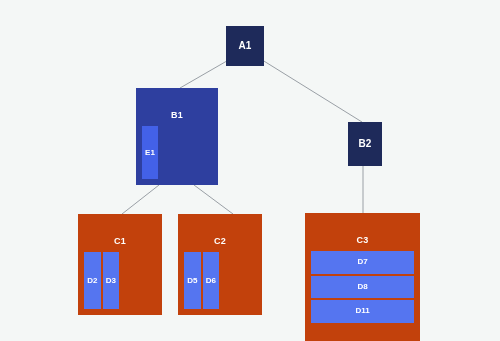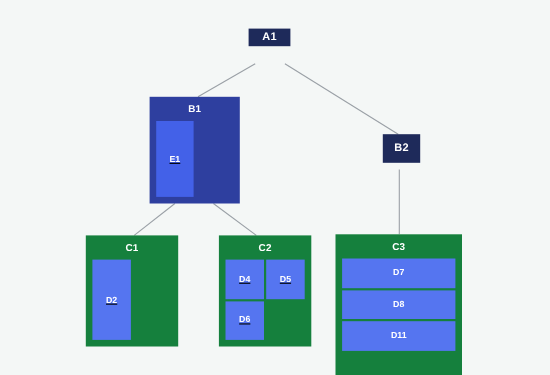--- a/index.html
+++ b/index.html
@@ -48,33 +48,33 @@
     justify-content: center;
     align-items: center;
   }
   .leaf .node-title {
     font-size: 10px;
   }
 
   
   .container .node-title {
     font-size: 9px;
-    padding-top: 7px;
+    padding-top: 23px;
     padding-bottom: 6px;
   }
   .container-dark { background: #2e3f9f; }
-  .container-mid  { background: #15803d; }
+  .container-mid  { background: #c2410c; }
 
   .cells {
     display: grid;
     gap: 2px;
     padding: 0 6px 6px 6px;
     flex: 1;
   }
-  .cells.cols-2 { grid-template-columns: repeat(2, 1fr); text-decoration: underline; }
+  .cells.cols-2 { grid-template-columns: repeat(4, 1fr); }
   .cells.cols-3 { grid-template-columns: repeat(1, 1fr); }
 
   .cell {
     display: flex;
     align-items: center;
     justify-content: center;
     color: #ffffff;
     font-size: 8px;
     font-weight: bold;
     line-height: 1;
@@ -90,48 +90,48 @@
 <div id="diagram">
 
   <svg id="connectors" viewBox="0 0 500 341" xmlns="http://www.w3.org/2000/svg">
       <line x1="232" y1="58" x2="180" y2="88" stroke="#9aa0a6" stroke-width="1"></line>
       <line x1="259" y1="58" x2="362" y2="122" stroke="#9aa0a6" stroke-width="1"></line>
       <line x1="159" y1="185" x2="122" y2="214" stroke="#9aa0a6" stroke-width="1"></line>
       <line x1="194" y1="185" x2="233" y2="214" stroke="#9aa0a6" stroke-width="1"></line>
       <line x1="363" y1="154" x2="363" y2="213" stroke="#9aa0a6" stroke-width="1"></line>
     </svg>
 
-  <div class="node leaf" id="node-a1" style="left: 226px; top: 26px; width: 38px; height: 16px;">
+  <div class="node leaf" id="node-a1" style="left: 226px; top: 26px; width: 38px; height: 40px;">
     <span class="node-title">A1</span>
   </div>
 
   <div class="node container container-dark" id="node-b1" style="left: 136px; top: 88px; width: 82px; height: 97px;">
     <span class="node-title">B1</span>
     <div class="cells cols-2" id="cells-b1">
         <div class="cell cell-on-dark">E1</div>
         <div class="cell cell-empty"></div>
       </div>
   </div>
 
-  <div class="node leaf" id="node-b2" style="left: 348px; top: 122px; width: 34px; height: 26px;">
+  <div class="node leaf" id="node-b2" style="left: 348px; top: 122px; width: 34px; height: 44px;">
     <span class="node-title">B2</span>
   </div>
 
   <div class="node container container-mid" id="node-c1" style="left: 78px; top: 214px; width: 84px; height: 101px;">
     <span class="node-title">C1</span>
     <div class="cells cols-2" id="cells-c1">
         <div class="cell cell-on-mid">D2</div>
+        <div class="cell cell-on-mid">D3</div>
         <div class="cell cell-empty"></div>
       </div>
   </div>
 
-  <div class="node container container-mid" id="node-c2" style="left: 199px; top: 214px; width: 84px; height: 101px; justify-content: center;">
+  <div class="node container container-mid" id="node-c2" style="left: 178px; top: 214px; width: 84px; height: 101px; justify-content: center;">
     <span class="node-title">C2</span>
     <div class="cells cols-2" id="cells-c2">
-        <div class="cell cell-on-mid">D4</div>
         <div class="cell cell-on-mid">D5</div>
         <div class="cell cell-on-mid">D6</div>
         <div class="cell cell-empty"></div>
       </div>
   </div>
 
   <div class="node container container-mid" id="node-c3" style="left: 305px; top: 213px; width: 115px; height: 132px;">
     <span class="node-title">C3</span>
     <div class="cells cols-3" id="cells-c3">
         <div class="cell cell-on-mid">D7</div>

